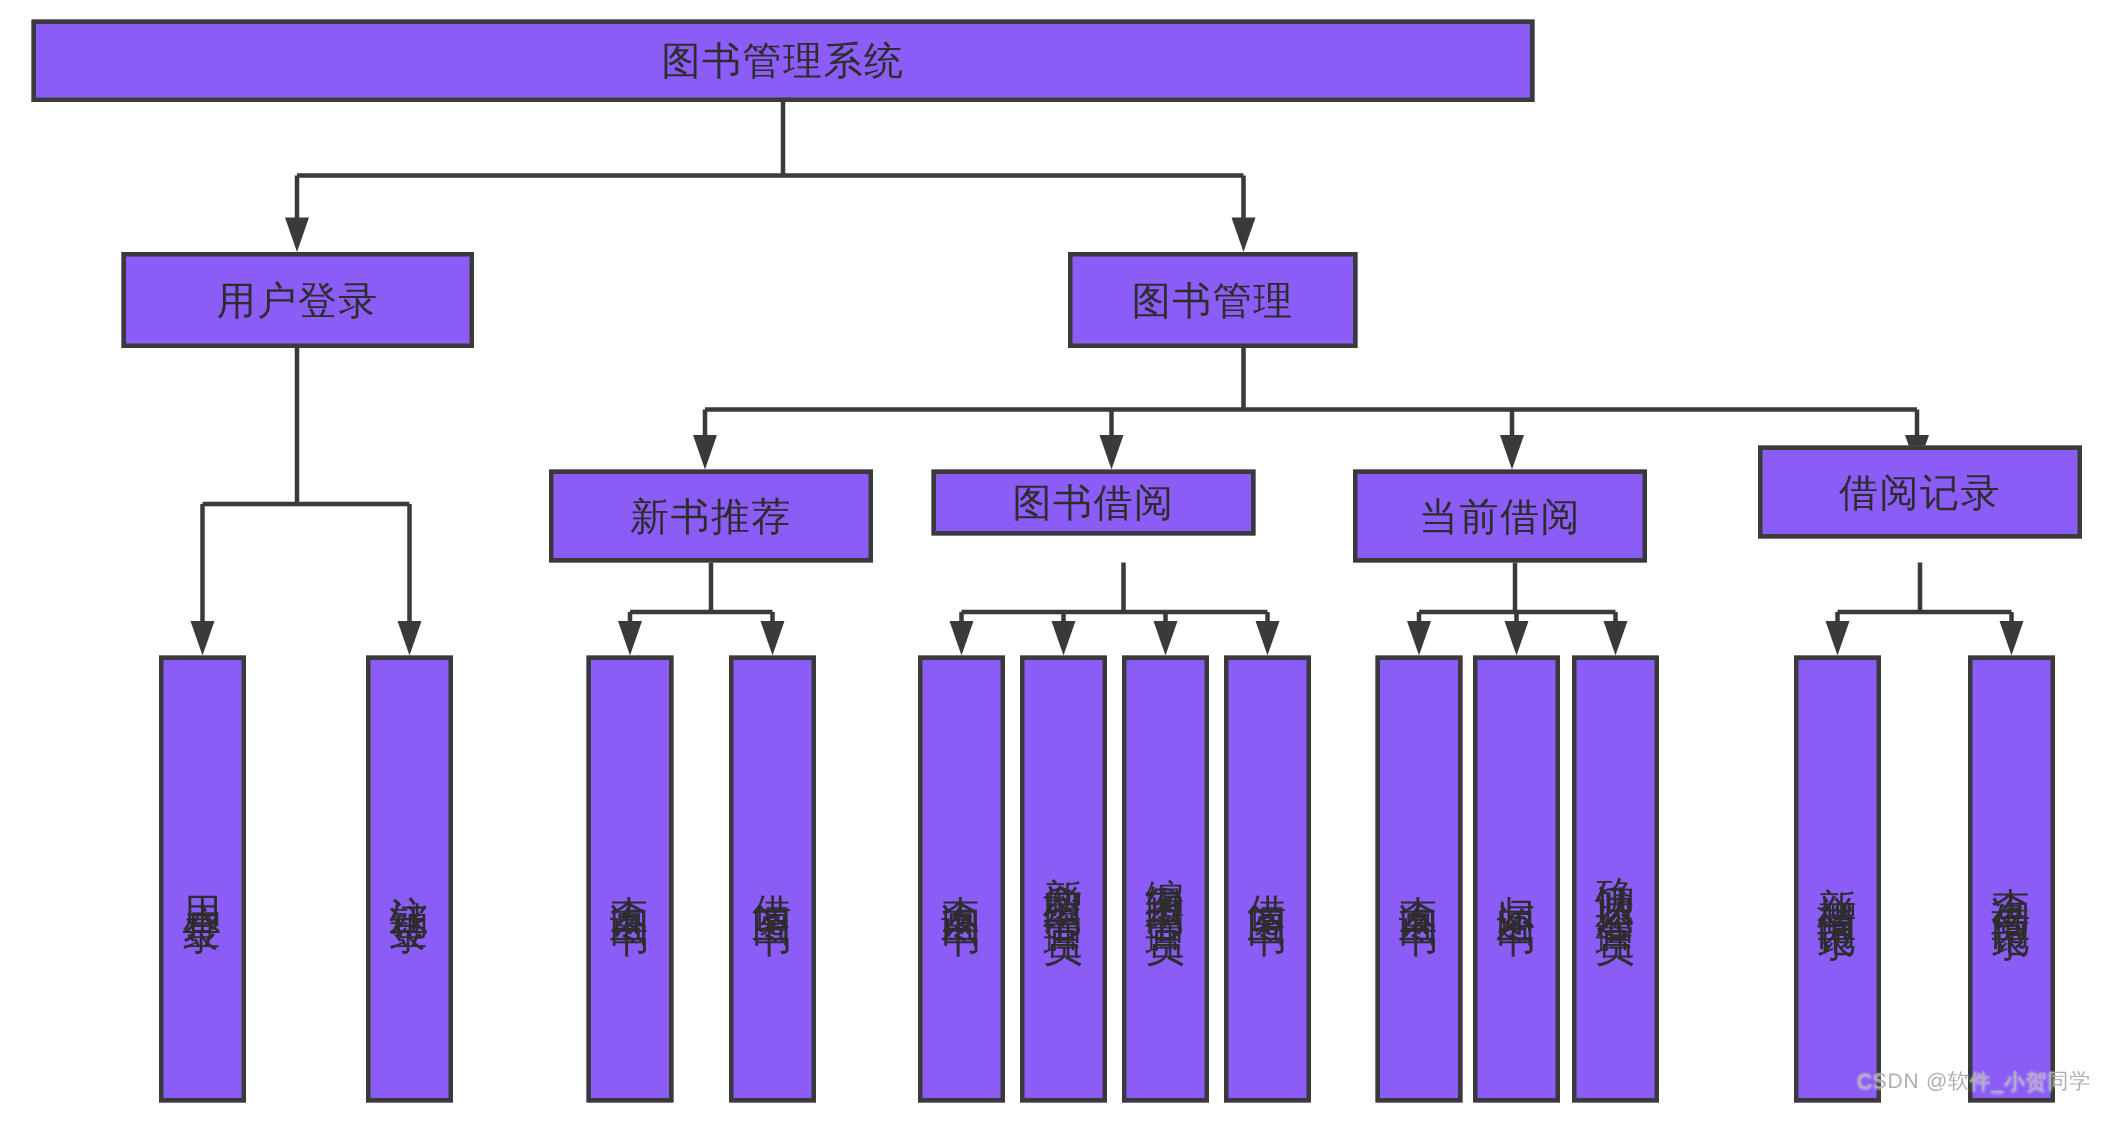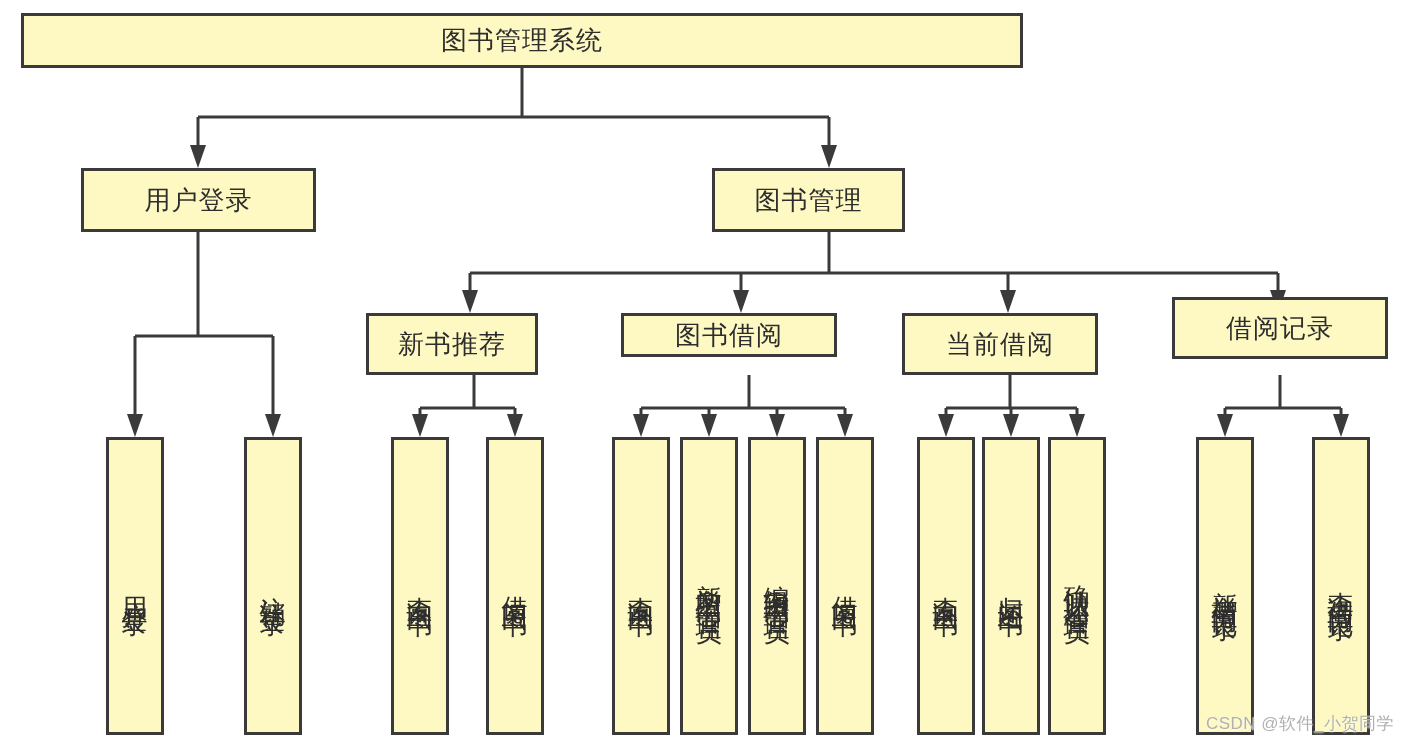--- a/index.html
+++ b/index.html
@@ -7,38 +7,38 @@
     position:relative;
     width:1405px;height:747px;
     background:#ffffff;
     overflow:hidden;
     font-family:"Liberation Sans","DejaVu Sans",sans-serif;
   }
   svg.connectors{position:absolute;left:0;top:0;z-index:1;}
   .node{
     position:absolute;
     box-sizing:border-box;
-    background:#fef9c3;
+    background:#8b5cf6;
     border:3px solid #3a3a3a;
     display:flex;align-items:center;justify-content:center;
     color:#2d2d2d;
     font-size:26px;
     letter-spacing:1px;
     z-index:2;
   }
   .node.v span{
     writing-mode:vertical-rl;
     text-orientation:mixed;
     letter-spacing:5px;
     line-height:1;
   }
   .watermark{
     position:absolute;
     right:11px;top:712px;
-    font-size:17px;
+    font-size:14px;
     color:#b0b0b0;
     letter-spacing:0.5px;
     z-index:6;
     text-shadow:0 1px 2px rgba(255,255,255,0.9);
     white-space:nowrap;
   }
 </style>
 </head>
 <body>
 
@@ -88,21 +88,21 @@
     <span>图书管理系统</span>
   </div>
 
   <div class="node h" style="left:81px;top:168px;width:235px;height:64px">
     <span>用户登录</span>
   </div>
   <div class="node h" style="left:712px;top:168px;width:193px;height:64px">
     <span>图书管理</span>
   </div>
 
-  <div class="node h" style="left:366px;top:313px;width:172px;height:62px">
+  <div class="node h" style="left:366px;top:313px;width:216px;height:62px">
     <span>新书推荐</span>
   </div>
   <div class="node h" style="left:621px;top:313px;width:216px;height:44px">
     <span>图书借阅</span>
   </div>
   <div class="node h" style="left:902px;top:313px;width:196px;height:62px">
     <span>当前借阅</span>
   </div>
   <div class="node h" style="left:1172px;top:297px;width:216px;height:62px">
     <span>借阅记录</span>

